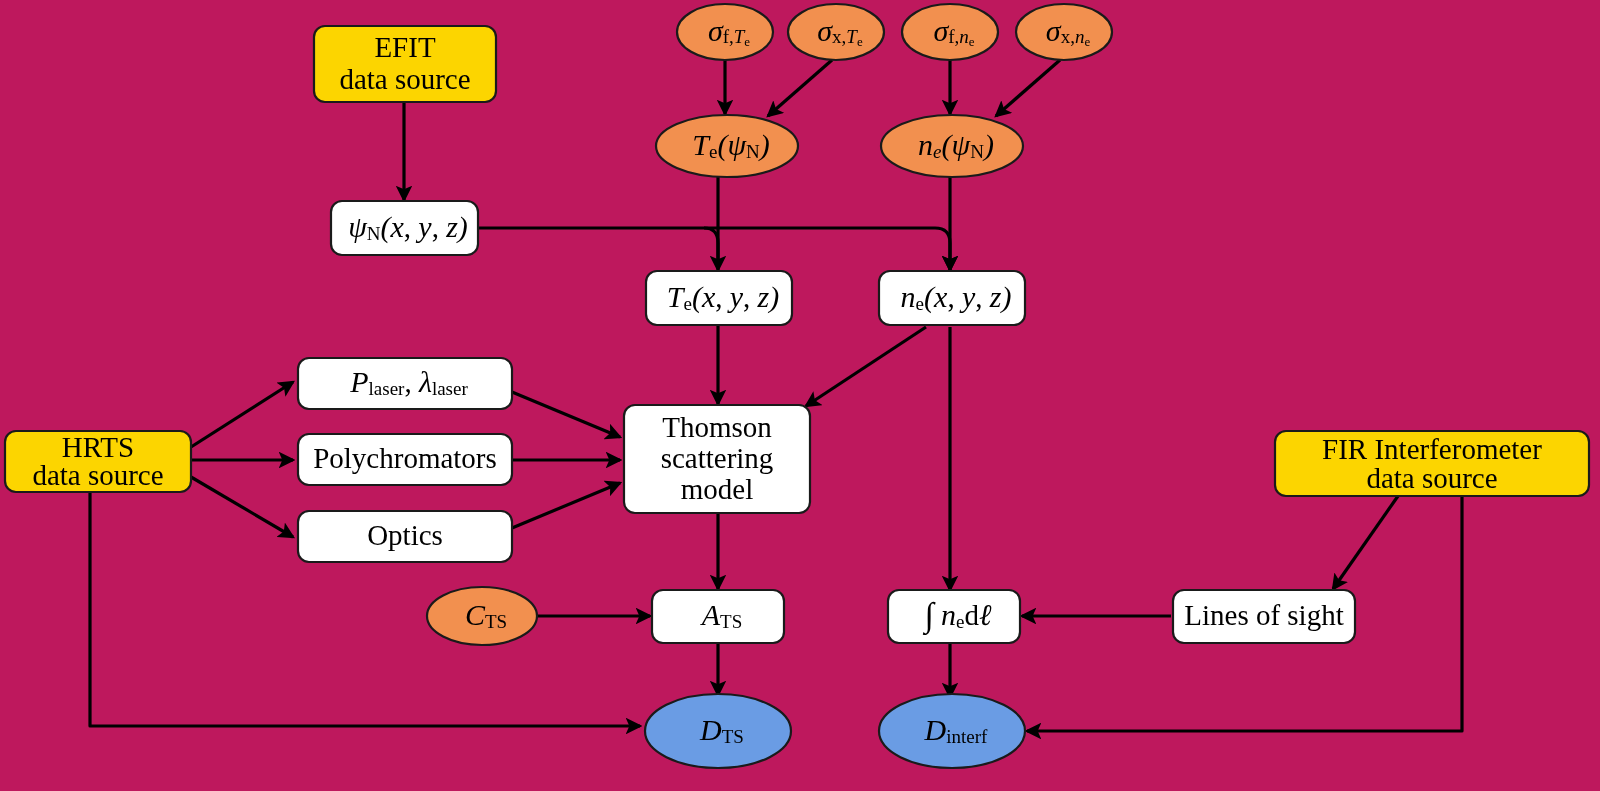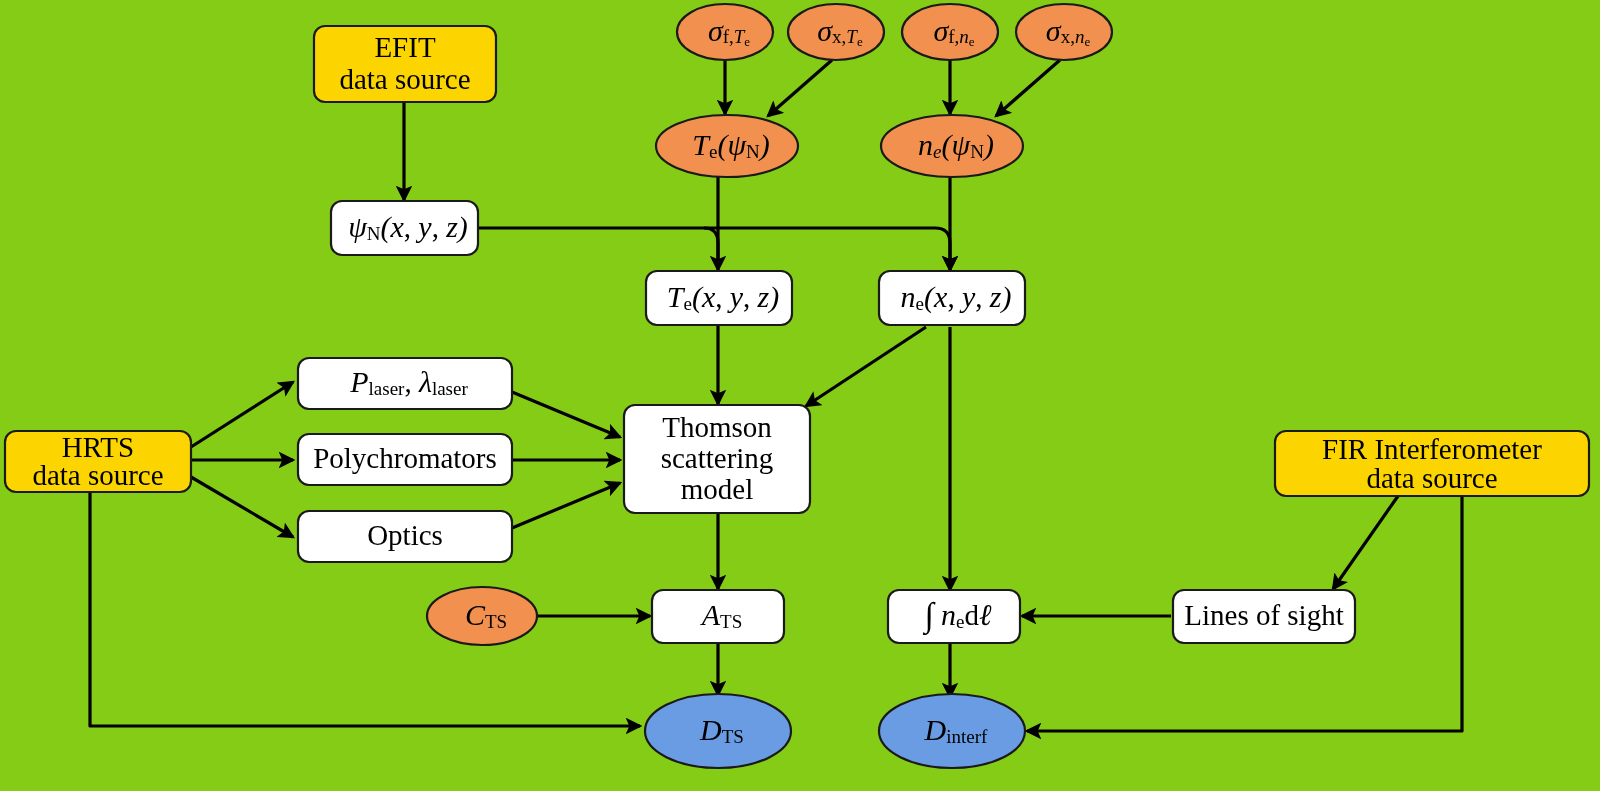--- a/index.html
+++ b/index.html
@@ -4,21 +4,21 @@
 <style>
   html, body {
     margin: 0;
     padding: 0;
     background: #ffffff;
   }
   #stage {
     position: relative;
     width: 1600px;
     height: 791px;
-    background: #84cc16;
+    background: #be185d;
     overflow: hidden;
     font-family: "Liberation Serif", "DejaVu Serif", serif;
   }
   svg#diagram {
     position: absolute;
     left: 0;
     top: 0;
     width: 1600px;
     height: 791px;
     display: block;

